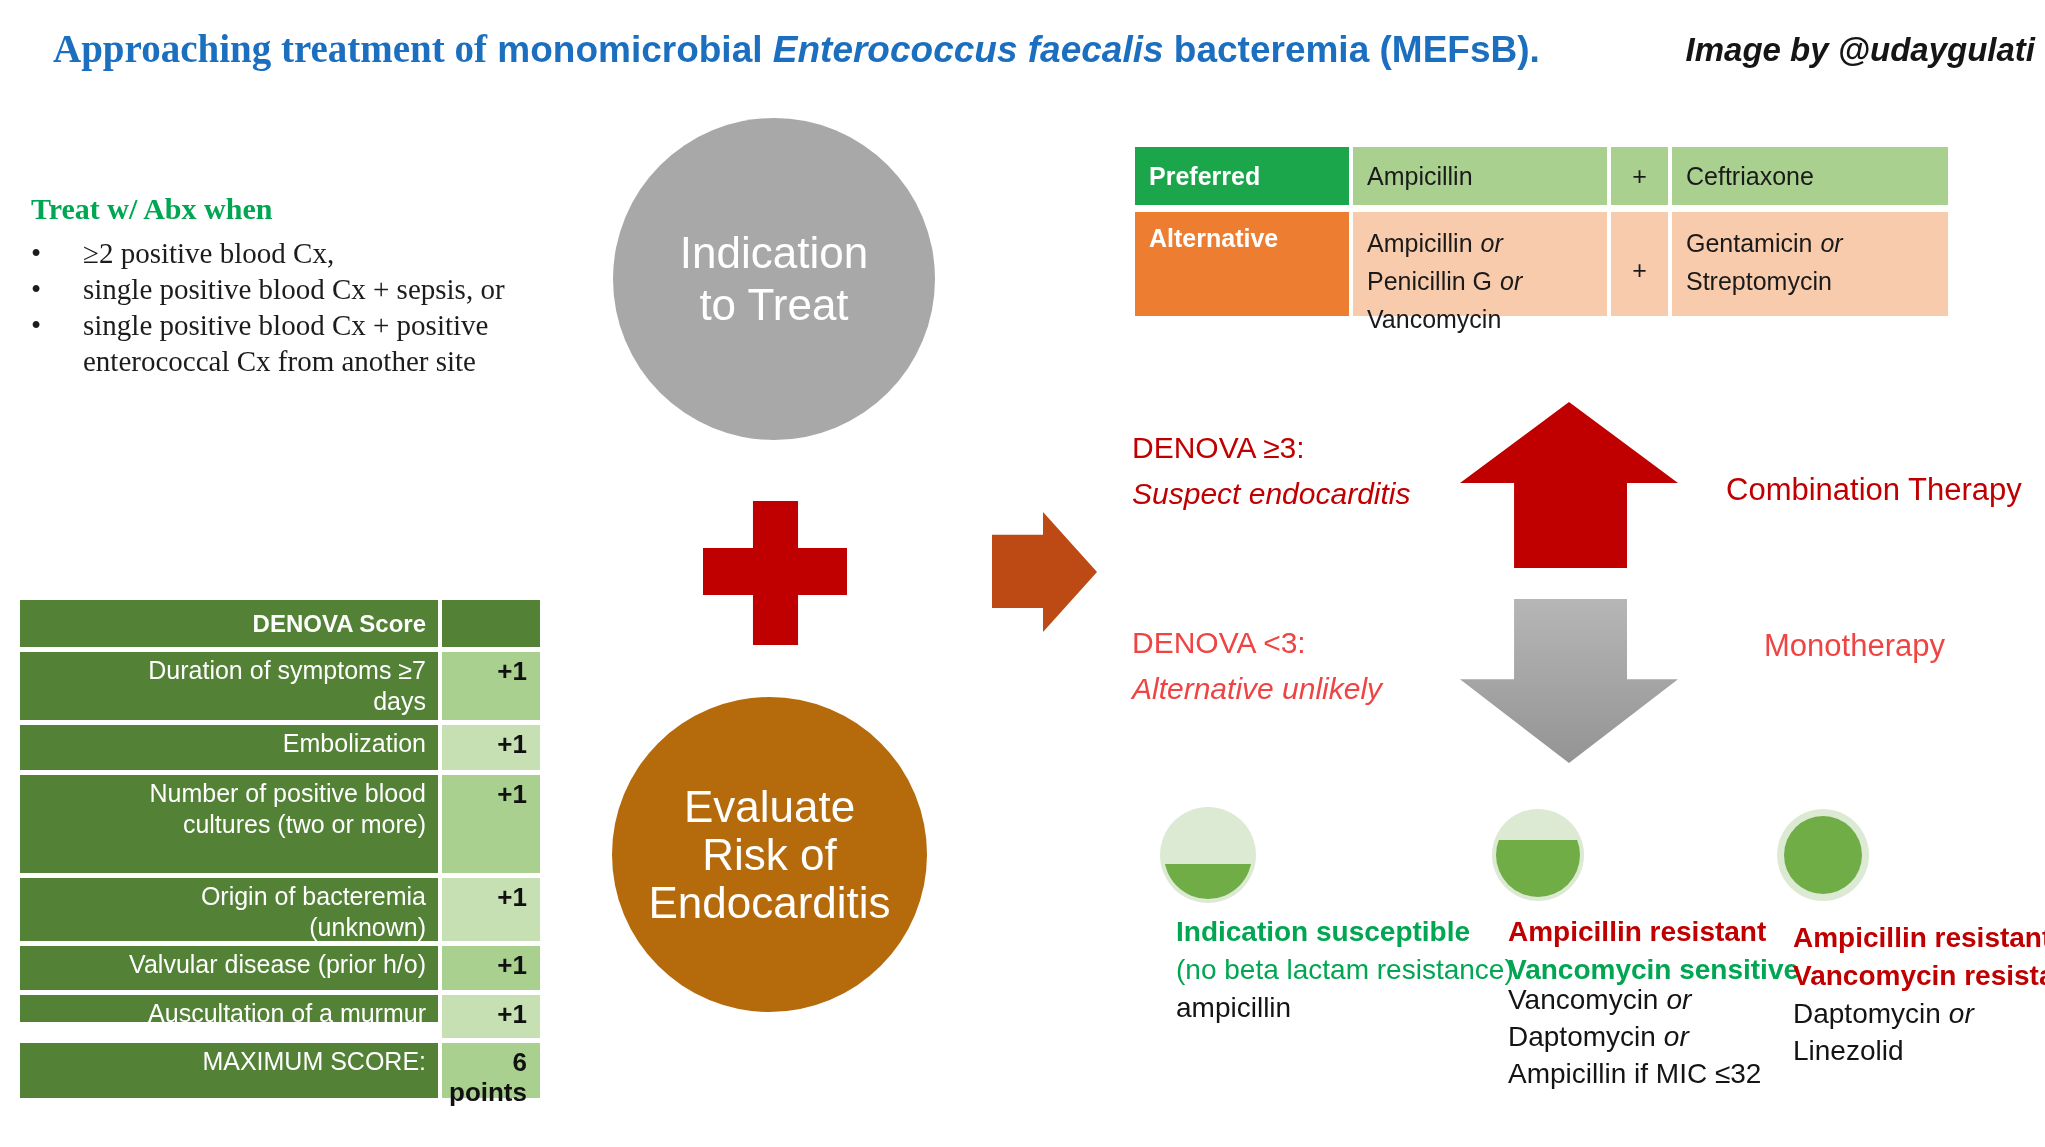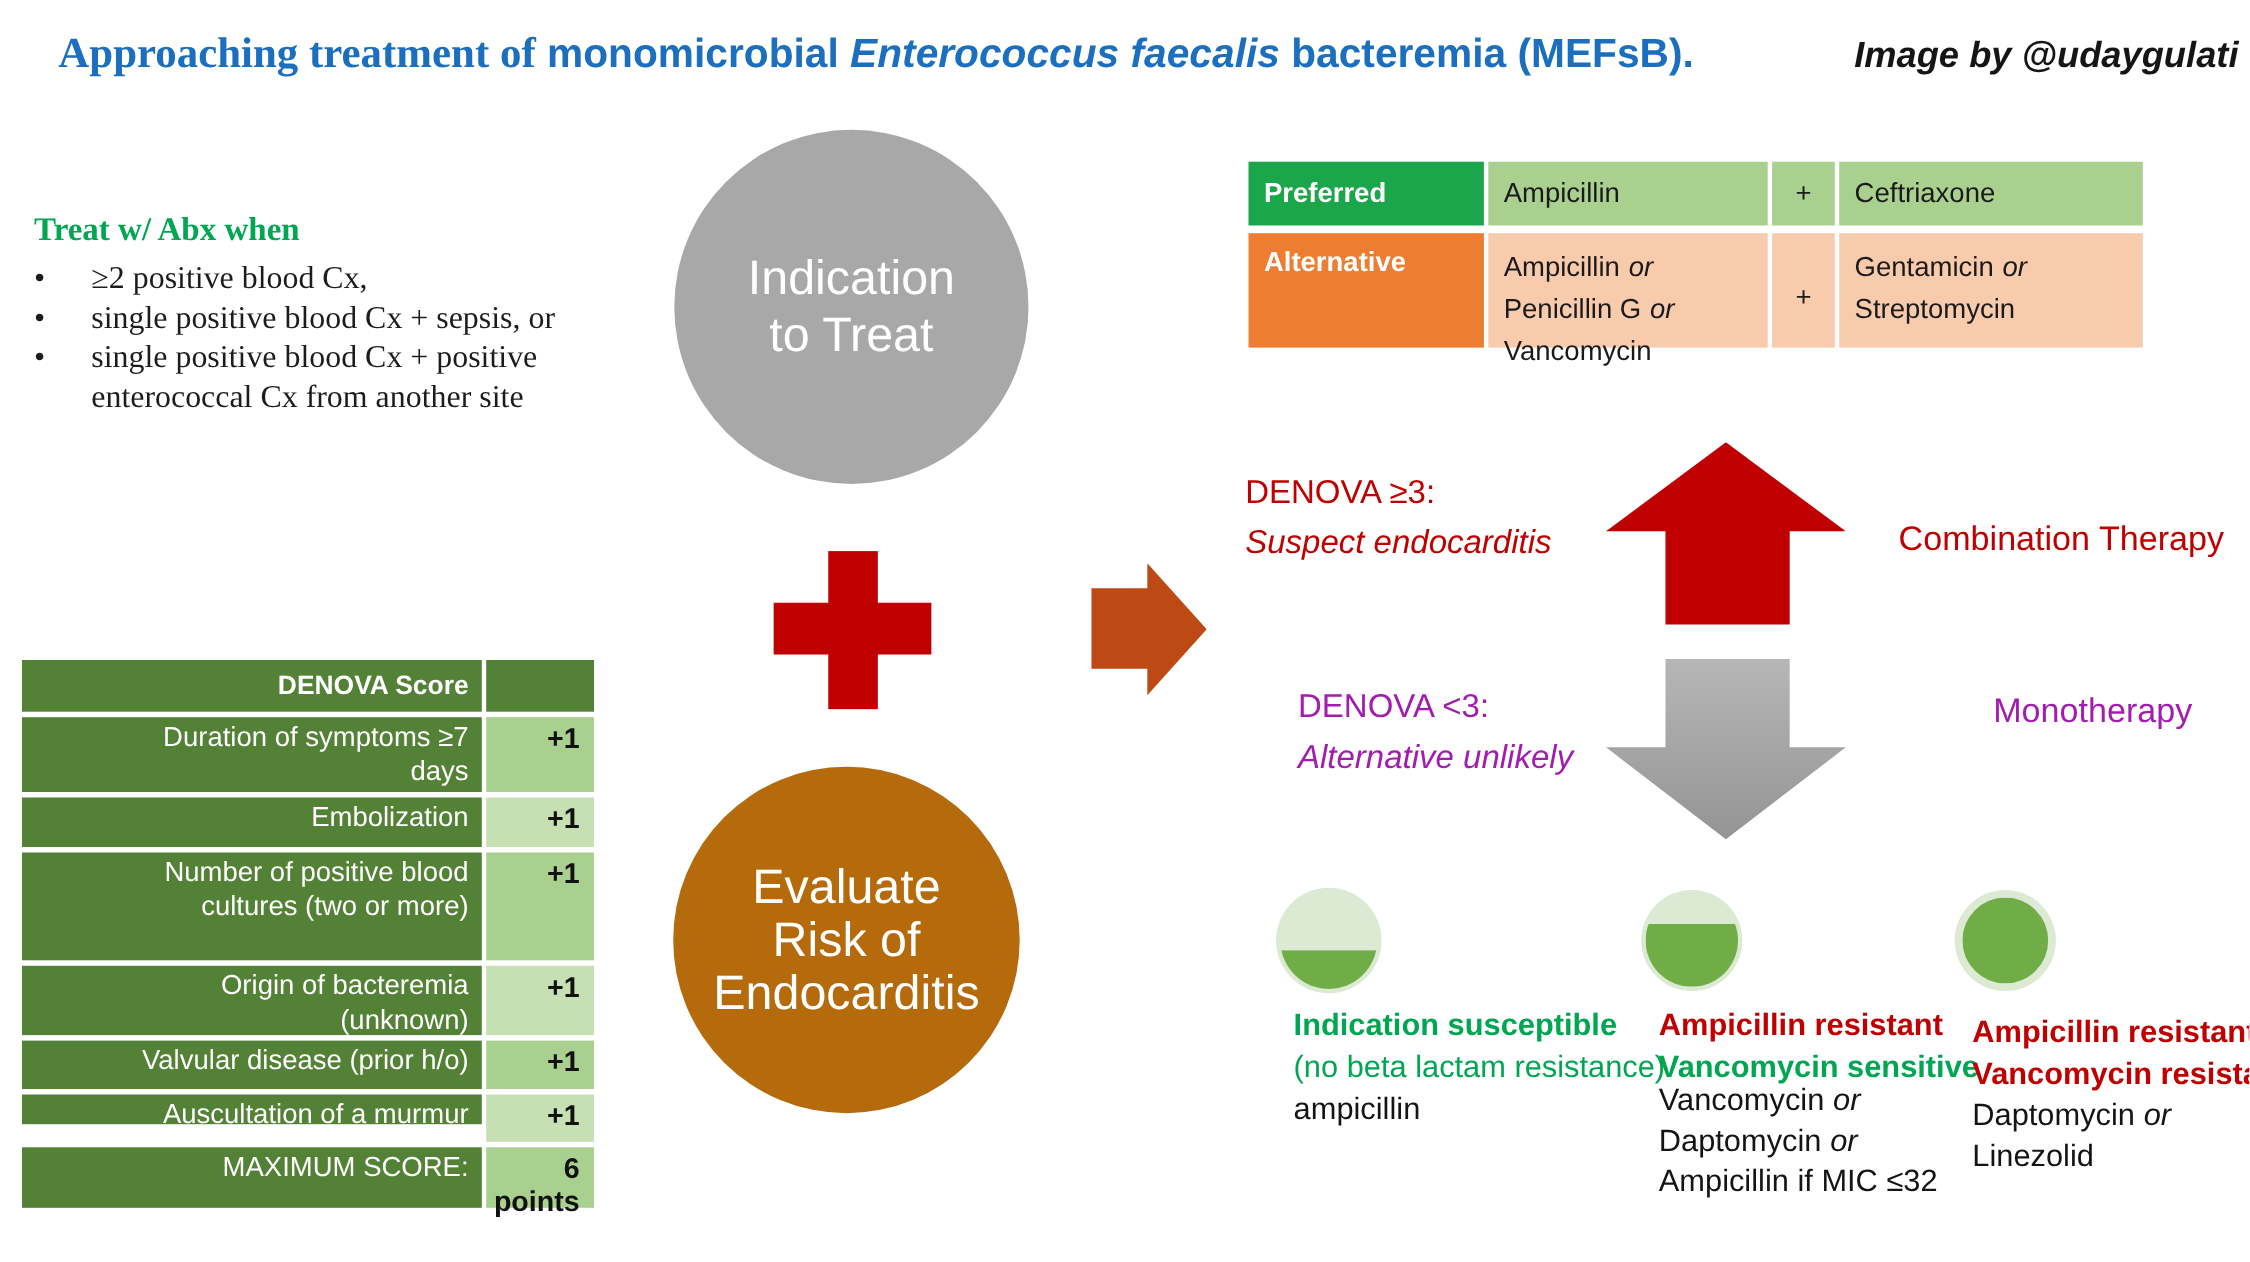--- a/index.html
+++ b/index.html
@@ -50,21 +50,21 @@
   .tcell.plus-cell{justify-content:center;padding-left:0;}
   .tcell.plus-cell.top{align-items:center;}
   .dline{line-height:38px;}
   .or{font-style:italic;margin-left:8px;}
   .or:empty{display:none;}
 
   
   .btxt{position:absolute;font-size:30px;line-height:46px;}
   .btxt .em{font-style:italic;}
   .red-t{color:var(--red);}
-  .blk-t{color:#a21caf;margin-left:48px;}
+  .blk-t{color:#ef4444;}
   .outcome{position:absolute;font-size:31px;}
 
   
   .arrow-up{position:absolute;left:1460px;top:402px;width:218px;height:166px;background:var(--red);
         clip-path:polygon(50% 0,100% 48.8%,76.6% 48.8%,76.6% 100%,24.8% 100%,24.8% 48.8%,0 48.8%);
         filter:drop-shadow(3px 5px 4px rgba(0,0,0,.35));}
   .arrow-down{position:absolute;left:1460px;top:599px;width:218px;height:164px;
         background:linear-gradient(180deg,#b6b6b6,#949494);
         clip-path:polygon(24.8% 0,76.6% 0,76.6% 49%,100% 49%,50% 100%,0 49%,24.8% 49%);
         filter:drop-shadow(3px 5px 4px rgba(0,0,0,.3));}

